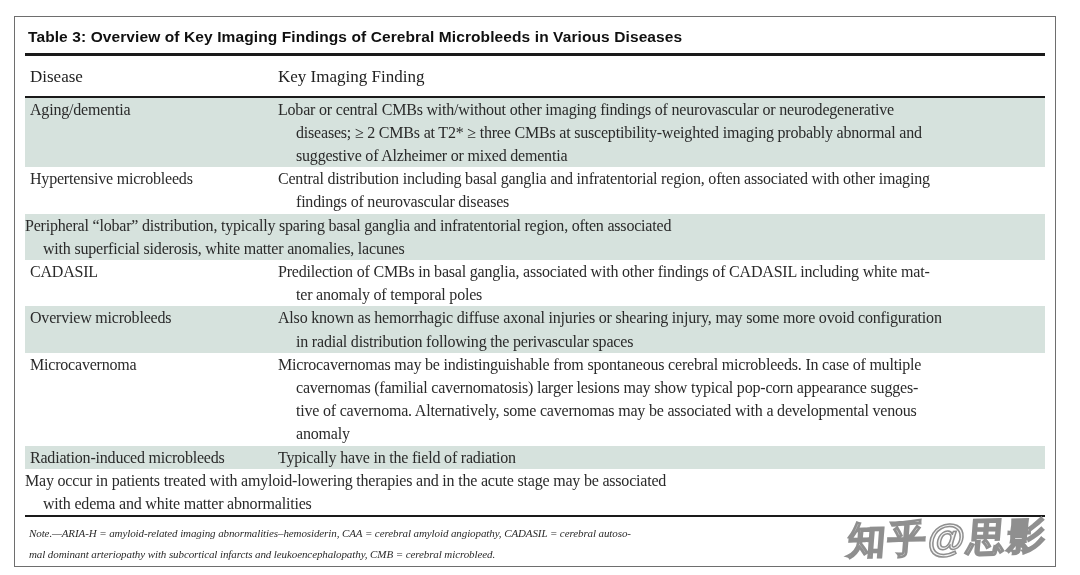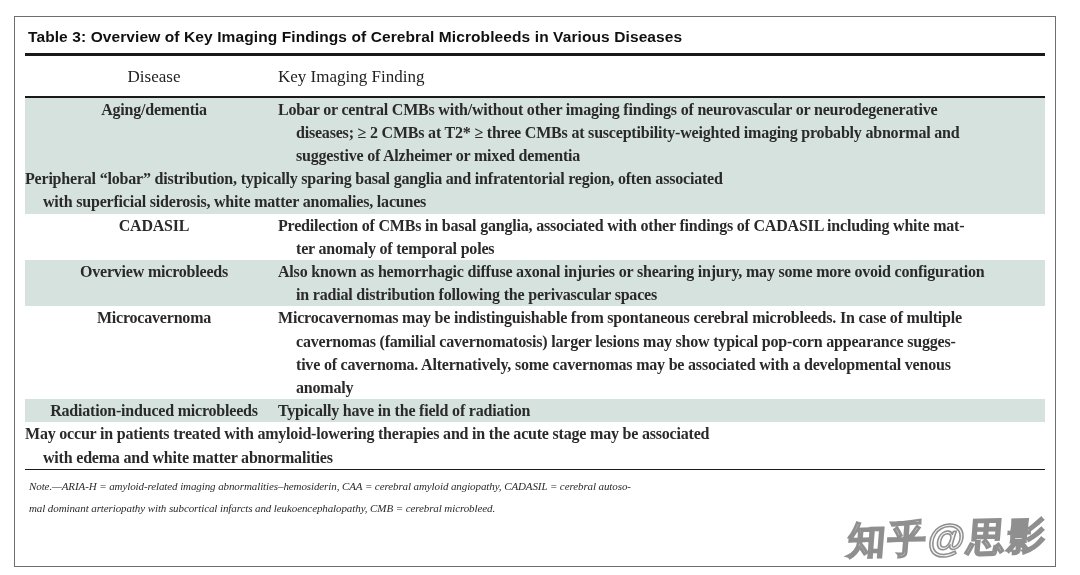--- a/index.html
+++ b/index.html
@@ -34,28 +34,27 @@
   .rule-med   { height: 2px; }
   .rule-thin  { height: 1.5px; }
   .header-row {
     display: flex;
     margin: 0 10px;
     padding: 11px 0 9px 0;
     font-size: 17px;
     color: #222222;
   }
   .tbl { font-size: 16px; line-height: 23.2px; color: #2a2a2a; letter-spacing: -0.2px; }
-  .row { display: flex; margin: 0 10px; font-weight: bold; }
+  .row { display: flex; margin: 0 10px; }
   .row.shaded { background: #d6e2dd; }
   .cell-disease {
     width: 253px;
     flex: 0 0 253px;
     box-sizing: border-box;
     padding-left: 5px;
-    text-align: center;
   }
   .cell-finding {
     flex: 1;
     box-sizing: border-box;
     padding-left: 18px;
     padding-right: 8px;
     text-indent: -18px;
     white-space: pre-line;
   }
   .note {
@@ -96,20 +95,25 @@
   <div class="rule rule-med"></div>
 
   <div class="tbl">
   <div class="row shaded">
     <div class="cell-disease">Aging/dementia</div>
     <div class="cell-finding">Lobar or central CMBs with/without other imaging findings of neurovascular or neurodegenerative
 diseases; ≥ 2 CMBs at T2* ≥ three CMBs at susceptibility-weighted imaging probably abnormal and
 suggestive of Alzheimer or mixed dementia</div>
   </div>
 
+  <div class="row">
+    <div class="cell-disease">Hypertensive microbleeds</div>
+    <div class="cell-finding">Central distribution including basal ganglia and infratentorial region, often associated with other imaging
+findings of neurovascular diseases</div>
+  </div>
 
   <div class="row shaded">
     <div class="cell-finding">Peripheral “lobar” distribution, typically sparing basal ganglia and infratentorial region, often associated
 with superficial siderosis, white matter anomalies, lacunes</div>
   </div>
 
   <div class="row">
     <div class="cell-disease">CADASIL</div>
     <div class="cell-finding">Predilection of CMBs in basal ganglia, associated with other findings of CADASIL including white mat-
 ter anomaly of temporal poles</div>

